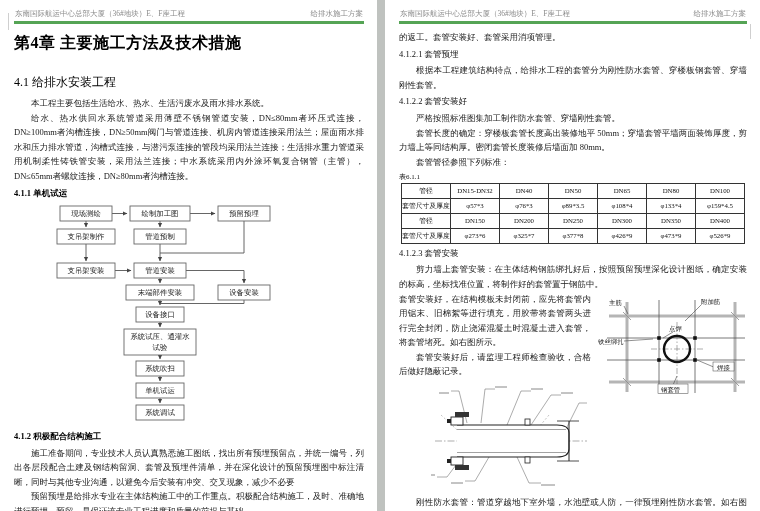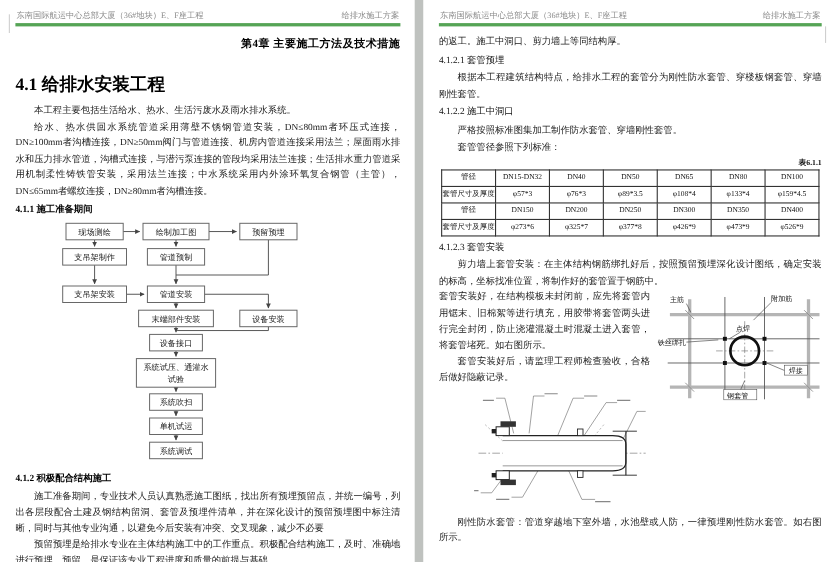--- a/index.html
+++ b/index.html
@@ -9,29 +9,29 @@
   .page{position:absolute;top:0;height:511px;background:#fff;overflow:hidden;}
   .page-left{left:0;width:377px;}
   .page-right{left:385px;width:375px;}
   .divider{position:absolute;left:377px;top:0;width:8px;height:511px;background:#bfc2bf;}
   .inner{padding:5px 13px 0 14px;position:relative;}
   .doc-header{display:flex;justify-content:space-between;align-items:flex-end;
       font-size:7.5px;color:#8a8a8a;padding:4px 1px 2px 1px;
       border-bottom:3px solid #55a455;}
   .corner-mark-l{position:absolute;left:8px;top:13px;width:1px;height:17px;background:#cfcfcf;}
   .corner-mark-r{position:absolute;right:9px;top:24px;width:1px;height:15px;background:#cfcfcf;}
-  .chapter-title{text-align:right;font-size:10px;font-weight:bold;color:#000;
+  .chapter-title{text-align:left;font-size:16px;font-weight:bold;color:#000;
       margin:9px 0 7px 0;letter-spacing:0.5px;}
-  .h-l1{font-size:16px;font-weight:bold;color:#000;margin:20px 0 5px 0;}
+  .h-l1{font-size:12px;font-weight:normal;color:#000;margin:20px 0 5px 0;}
   .h-l2{font-size:8.5px;font-weight:bold;color:#000;margin:4px 0 3px 0;}
   .h-l3{font-size:8.5px;font-weight:normal;color:#111;margin:2px 0 2px 0;line-height:14.6px;}
   p{font-size:8.5px;line-height:14.6px;margin:0;text-align:justify;text-indent:2em;}
   p.noindent{text-indent:0;}
   .flowchart-wrap{margin:1px 0 0 0;}
-  .tbl-caption{font-size:7px;text-align:right;margin:3px 0 1px 0;color:#111;font-weight:bold;}
+  .tbl-caption{font-size:7px;text-align:left;margin:3px 0 1px 0;color:#111;}
   table.sleeve{border-collapse:collapse;margin:0 auto 2px auto;width:344px;table-layout:fixed;}
   table.sleeve td{border:1px solid #333;font-size:6.8px;text-align:center;
       padding:2px 0;line-height:1.45;color:#111;}
   table.sleeve td.c0{width:48px;}
   .fl-diagram{float:right;margin:2px 0 2px 6px;background:#fff;}
   svg text{font-family:"Liberation Serif","DejaVu Serif",serif;}
   .clear{clear:both;}
 </style>
 </head>
 <body>
@@ -43,21 +43,21 @@
     <div class="inner">
       <div class="doc-header">
         <span>东南国际航运中心总部大厦（36#地块）E、F座工程</span>
         <span>给排水施工方案</span>
       </div>
 
       <div class="chapter-title">第4章 主要施工方法及技术措施</div>
       <div class="h-l1">4.1 给排水安装工程</div>
       <p>本工程主要包括生活给水、热水、生活污废水及雨水排水系统。</p>
       <p>给水、热水供回水系统管道采用薄壁不锈钢管道安装，DN≤80mm者环压式连接，DN≥100mm者沟槽连接，DN≥50mm阀门与管道连接、机房内管道连接采用法兰；屋面雨水排水和压力排水管道，沟槽式连接，与潜污泵连接的管段均采用法兰连接；生活排水重力管道采用机制柔性铸铁管安装，采用法兰连接；中水系统采用内外涂环氧复合钢管（主管），DN≤65mm者螺纹连接，DN≥80mm者沟槽连接。</p>
-      <div class="h-l2">4.1.1 施工准备期间</div>
+      <div class="h-l2">4.1.1 单机试运</div>
 
       <div class="flowchart-wrap">
         <svg width="350" height="220" viewBox="0 0 350 220">
           <defs>
             <marker id="arr" markerWidth="6" markerHeight="6" refX="4.6" refY="3" orient="auto">
               <path d="M0,0.6 L5,3 L0,5.4 Z" fill="#444"></path>
             </marker>
           </defs>
           <g fill="none" stroke="#555" stroke-width="0.9">
             <line x1="98" y1="10.5" x2="113" y2="10.5" marker-end="url(#arr)"></line>
@@ -122,25 +122,26 @@
   <div class="divider"></div>
 
   <div class="page page-right">
     <div class="corner-mark-r"></div>
     <div class="inner">
       <div class="doc-header">
         <span>东南国际航运中心总部大厦（36#地块）E、F座工程</span>
         <span>给排水施工方案</span>
       </div>
 
-      <p class="noindent" style="margin-top:6px;">的返工。施工中洞口、剪力墙上等同结构厚。</p>
+      <p class="noindent" style="margin-top:6px;">的返工。套管安装好、套管采用消项管理。</p>
       <div class="h-l3">4.1.2.1 套管预埋</div>
       <p>根据本工程建筑结构特点，给排水工程的套管分为刚性防水套管、穿楼板钢套管、穿墙刚性套管。</p>
-      <div class="h-l3">4.1.2.2 施工中洞口</div>
+      <div class="h-l3">4.1.2.2 套管安装好</div>
       <p>严格按照标准图集加工制作防水套管、穿墙刚性套管。</p>
+      <p>套管长度的确定：穿楼板套管长度高出装修地平 50mm；穿墙套管平墙两面装饰厚度，剪力墙上等同结构厚。密闭套管长度装修后墙面加 80mm。</p>
       <p>套管管径参照下列标准：</p>
 
       <div class="tbl-caption">表6.1.1</div>
       <table class="sleeve">
         <tbody>
             <tr>
           <td class="c0">管径</td>
           <td>DN15-DN32</td>
           <td>DN40</td>
           <td>DN50</td>

